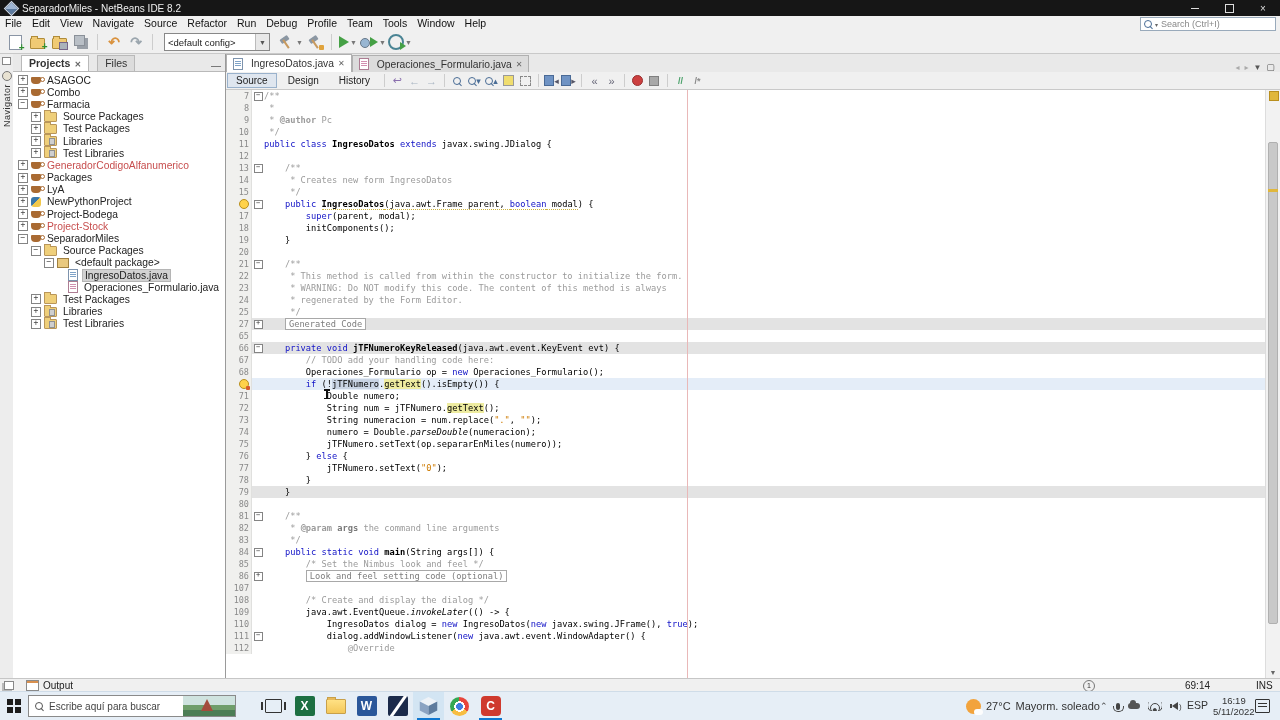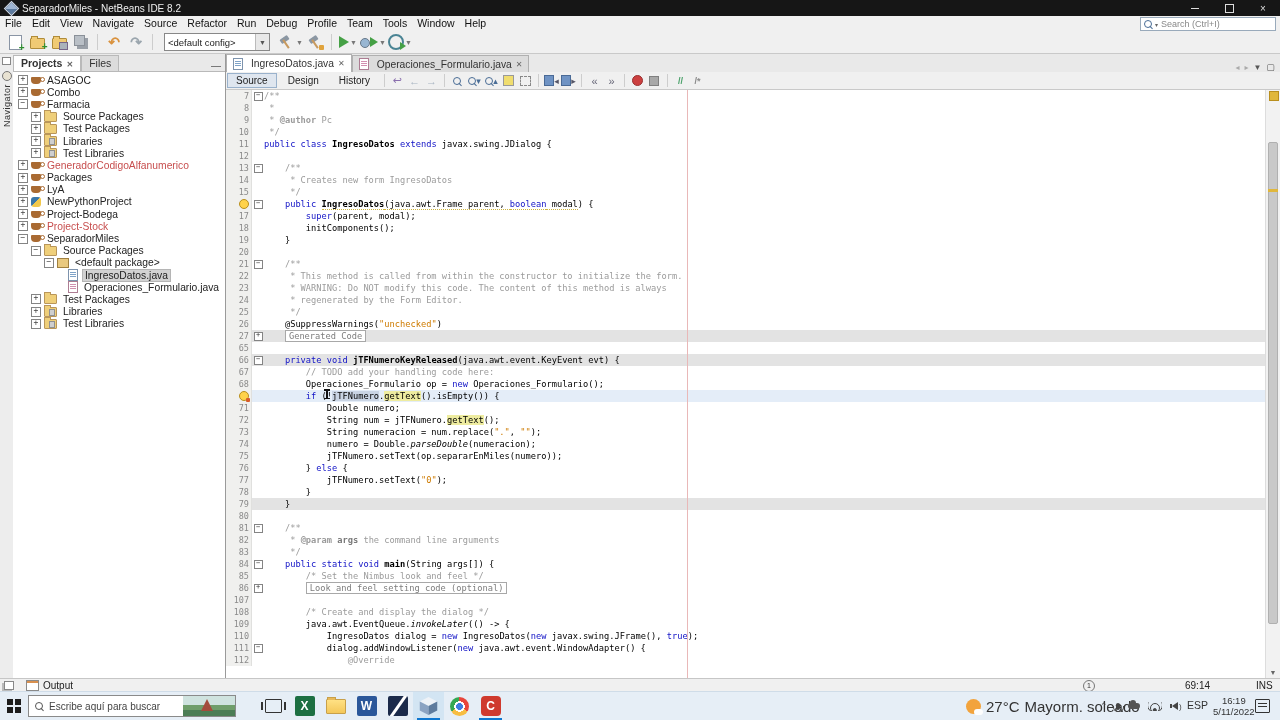--- a/index.html
+++ b/index.html
@@ -49,21 +49,21 @@
   .profico{width:12px;height:12px;border:2px solid #4a8494;border-radius:50%;position:relative}
   .profico::after{content:"";position:absolute;right:-4px;bottom:-2px;width:0;height:0;border-left:6px solid #45a045;border-top:4px solid transparent;border-bottom:4px solid transparent}
   
   #navstrip{left:0;top:54px;width:13px;bottom:41px;background:#ededed;border-right:1px solid #c8c8c8;display:flex;flex-direction:column;align-items:center}
   #navstrip .dockico{width:7px;height:6px;border:1px solid #888;margin:3px 0 6px 0;background:#fff}
   #nav-label{writing-mode:vertical-rl;transform:rotate(180deg);font-size:9px;color:#333;letter-spacing:.5px}
   #navstrip .compass{width:8px;height:8px;border-radius:50%;border:1px solid #777;background:#e8e2d2;margin-bottom:3px}
   
   #projects{left:13px;top:54px;width:213px;bottom:41px;background:#fff;border-right:1px solid #9a9a9a;box-sizing:border-box}
   #ptabs{height:17px;background:#e9e9e9;border-bottom:1px solid #b9b9b9;display:flex;align-items:flex-end;font-size:10.5px}
-  .ptab{padding:1px 7px 2px 7px;border:1px solid #b9b9b9;border-bottom:none;margin-left:0;background:#dcdcdc;color:#333;display:flex;align-items:flex-end;gap:4px}
+  .ptab{padding:1px 7px 2px 7px;border:1px solid #b9b9b9;border-bottom:none;margin-left:8px;background:#dcdcdc;color:#333;display:flex;align-items:flex-end;gap:4px}
   .ptab.active{background:#fff;font-weight:bold}
   .ptab .x{font-size:8px;color:#666}
   #pmin{margin-left:auto;margin-right:4px;color:#555;font-size:10px}
   #ptree{position:absolute;top:19px;left:0;right:0;bottom:0;overflow:hidden;padding-top:1px}
   .trow{height:12.2px;display:flex;align-items:center;font-size:10.3px;color:#222;white-space:nowrap}
   .expbox{width:8px;height:8px;border:1px solid #848484;background:#fff;font-size:8px;line-height:6px;text-align:center;color:#444;margin-right:3px;flex:none;font-family:"DejaVu Sans Mono",monospace}
   .tico{margin-right:4px;flex:none;display:inline-block}
   .tlabel{padding:0 2px}
   .tlabel.err{color:#c74e4e}
   .trow.sel .tlabel{background:#d2d2d2;border:1px solid #b5b5b5;padding:0 2px}
@@ -172,21 +172,21 @@
   .explorerico::before{content:"";position:absolute;top:-3px;left:0;width:7px;height:2px;background:#e8b95a;border:1px solid #c8a04a;border-bottom:none}
   .cube{width:19px;height:19px;position:relative}
   .cube .f1{position:absolute;inset:0;clip-path:polygon(50% 2%,96% 26%,50% 50%,4% 26%);background:#eef2f7;border:0}
   .cube .f2{position:absolute;inset:0;clip-path:polygon(4% 26%,50% 50%,50% 98%,4% 74%);background:#8ba3c2}
   .cube .f3{position:absolute;inset:0;clip-path:polygon(96% 26%,50% 50%,50% 98%,96% 74%);background:#5e7b9d}
   .chromeico{width:19px;height:19px;border-radius:50%;background:
      radial-gradient(circle at 50% 50%, #3e7de0 0 26%, #fff 27% 38%, transparent 39%),
      conic-gradient(#e8453c 0 120deg,#f7bd42 120deg 240deg,#34a853 240deg 360deg)}
   .camtasia{background:#cf3a2e;border-radius:4px}
   
-  #weather{position:absolute;left:966px;top:0;height:28px;display:flex;align-items:center;gap:5px;font-size:15px;color:#333}
+  #weather{position:absolute;left:966px;top:0;height:28px;display:flex;align-items:center;gap:5px;font-size:11px;color:#333}
   .sunico{width:15px;height:15px;border-radius:50%;background:#f2a33c;position:relative}
   .sunico::after{content:"";position:absolute;right:-2px;bottom:-1px;width:9px;height:6px;background:#fdfdfd;border-radius:4px}
   #tray{position:absolute;left:1100px;top:0;height:28px;display:flex;align-items:center;gap:8px;color:#444}
   .chev{font-size:9px;color:#444}
   .micico{width:4px;height:7px;background:#444;border-radius:2px;position:relative}
   .micico::after{content:"";position:absolute;left:-2.5px;top:3px;width:9px;height:5px;border:1px solid #444;border-top:none;border-radius:0 0 5px 5px}
   .cloudico{width:12px;height:6px;background:#555;border-radius:4px;position:relative}
   .cloudico::before{content:"";position:absolute;left:2px;top:-3px;width:6px;height:6px;background:#555;border-radius:50%}
   .wifiico{width:14px;height:9px;overflow:hidden;position:relative}
   .wifiico i{position:absolute;left:50%;bottom:-2px;transform:translateX(-50%);border:1.4px solid #444;border-radius:50%;background:transparent}
@@ -630,27 +630,20 @@
         <span class="fcell"></span>
         <span class="ctext"><span class="tk-cmt">     * regenerated by the Form Editor.</span></span>
       </div>
       <div class="cl">
         <span class="gcell">
           <span class="lnum">25</span>
         </span>
         <span class="fcell"></span>
         <span class="ctext"><span class="tk-cmt">     */</span></span>
       </div>
-      <div class="cl">
-        <span class="gcell">
-          <span class="lnum">26</span>
-        </span>
-        <span class="fcell"></span>
-        <span class="ctext"><span class="tk-p">    @SuppressWarnings(</span><span class="tk-str">"unchecked"</span><span class="tk-p">)</span></span>
-      </div>
       <div class="cl band">
         <span class="gcell">
           <span class="lnum">27</span>
         </span>
         <span class="fcell">
           <span class="foldg">+</span>
         </span>
         <span class="ctext"><span class="tk-p">    </span><span class="tk-foldbox">Generated Code</span></span>
       </div>
       <div class="cl">

